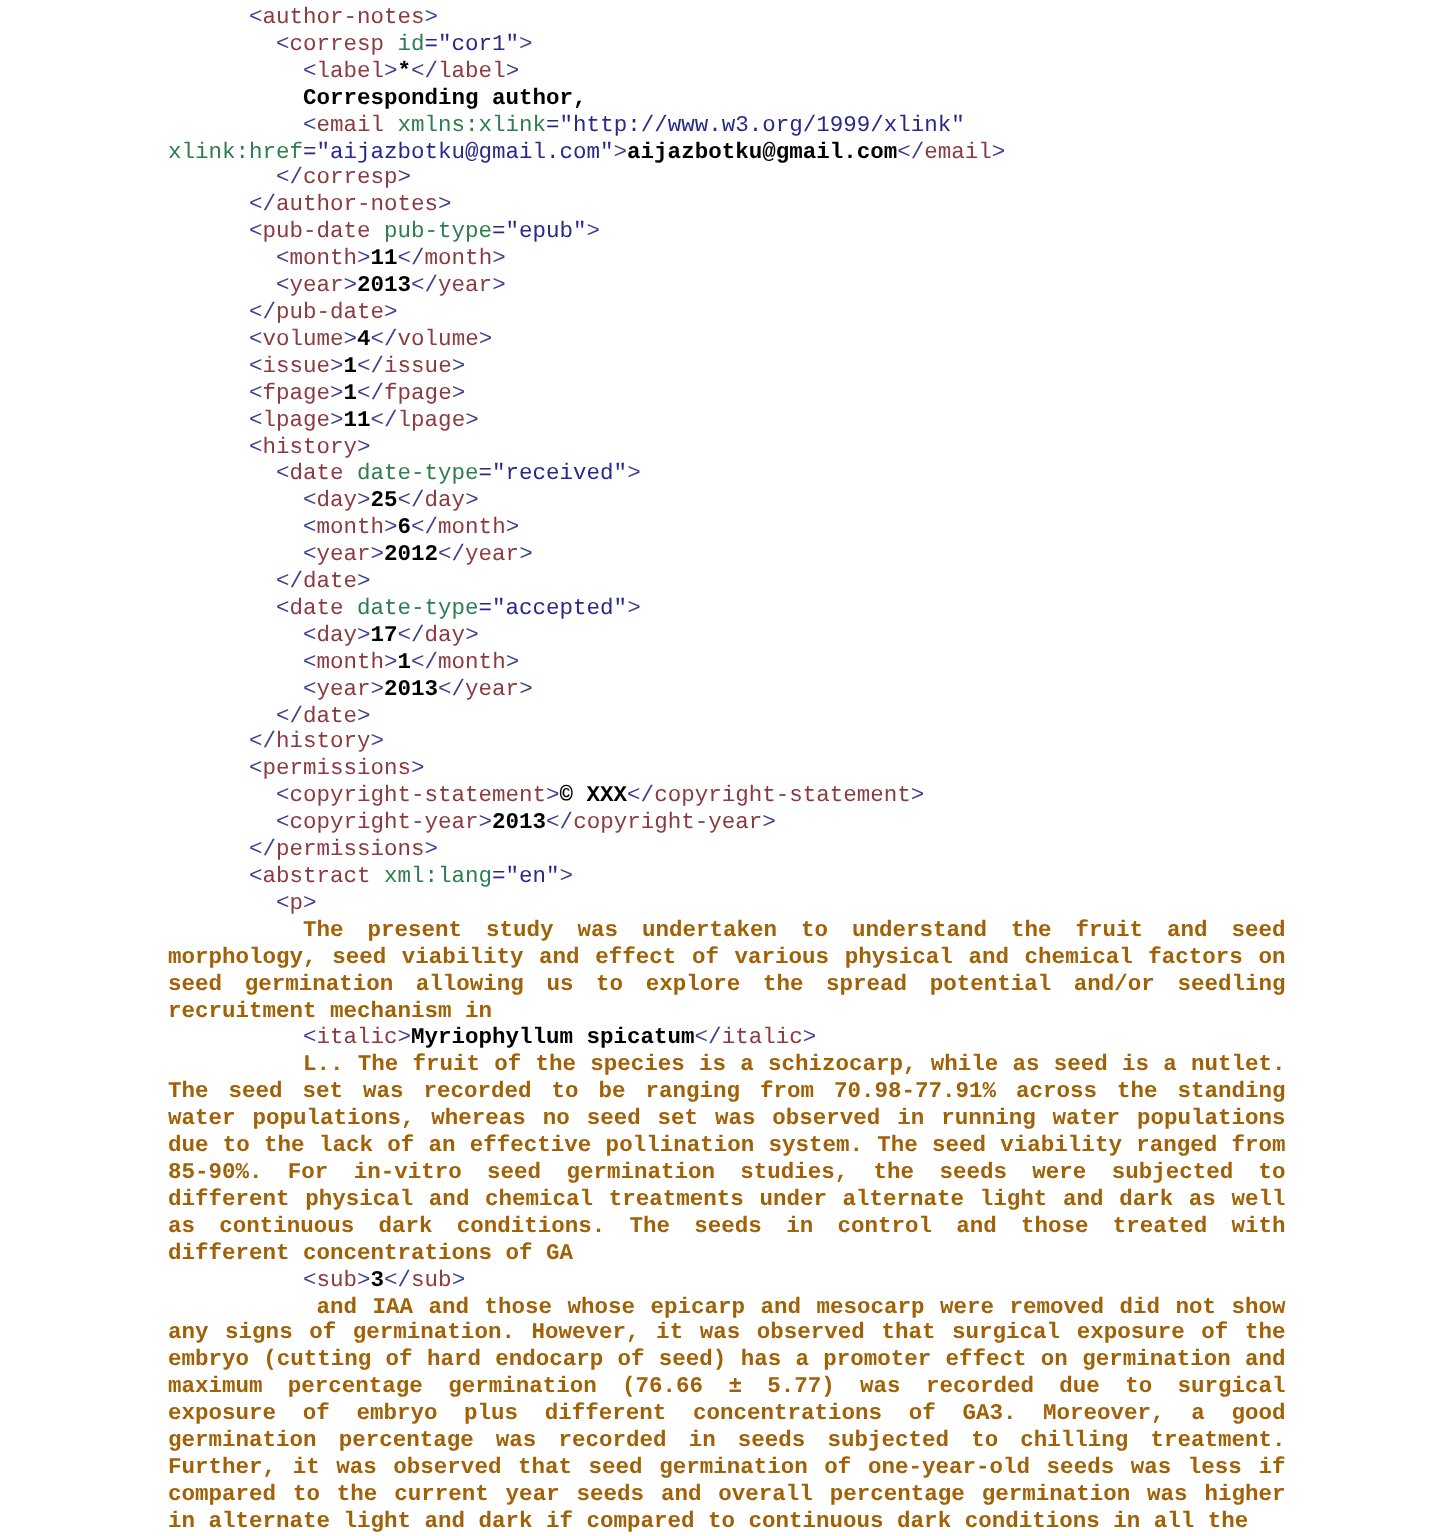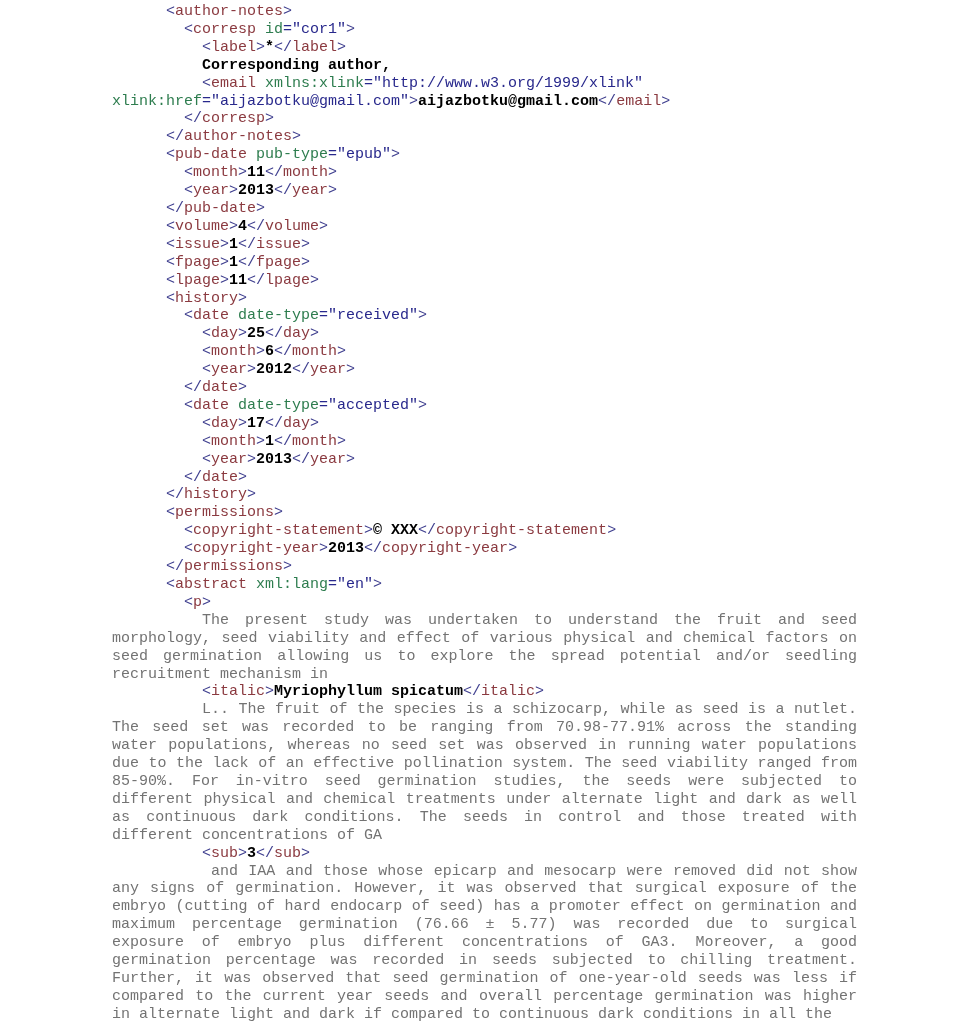--- a/index.html
+++ b/index.html
@@ -10,22 +10,22 @@
     padding:3px 0 0 112px;
     width:745px;
     font-family:"Liberation Mono",monospace;
     font-size:15px;
     line-height:17.9px;
     color:#000;
   }
   .line{white-space:pre;}
   .para{
     text-align:justify;
-    font-weight:normal;
-    color:#737373;
+    font-weight:bold;
+    color:#a16207;
     white-space:normal;
   }
   .seg-b{color:#3f3f8f;}              
   .seg-n{color:#8b3a40;}              
   .seg-a{color:#2e7d4f;}              
   .seg-v{color:#28288c;}              
   .seg-t{color:#000;font-weight:bold;}
   .seg-s{color:#000;}
 </style>
 </head>

